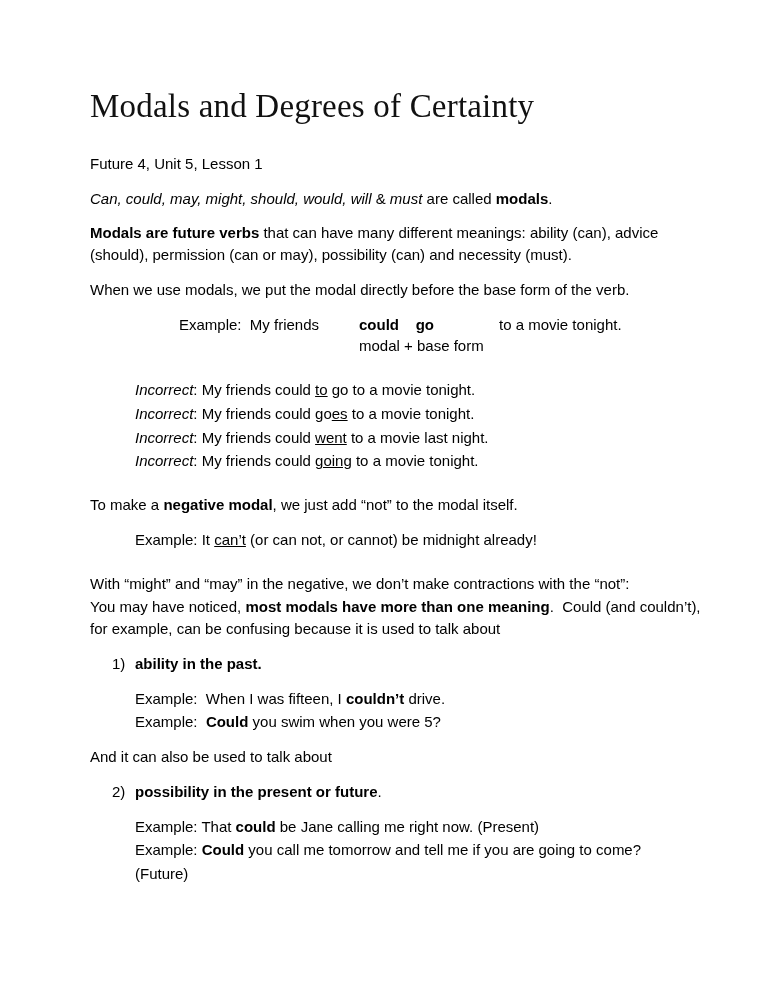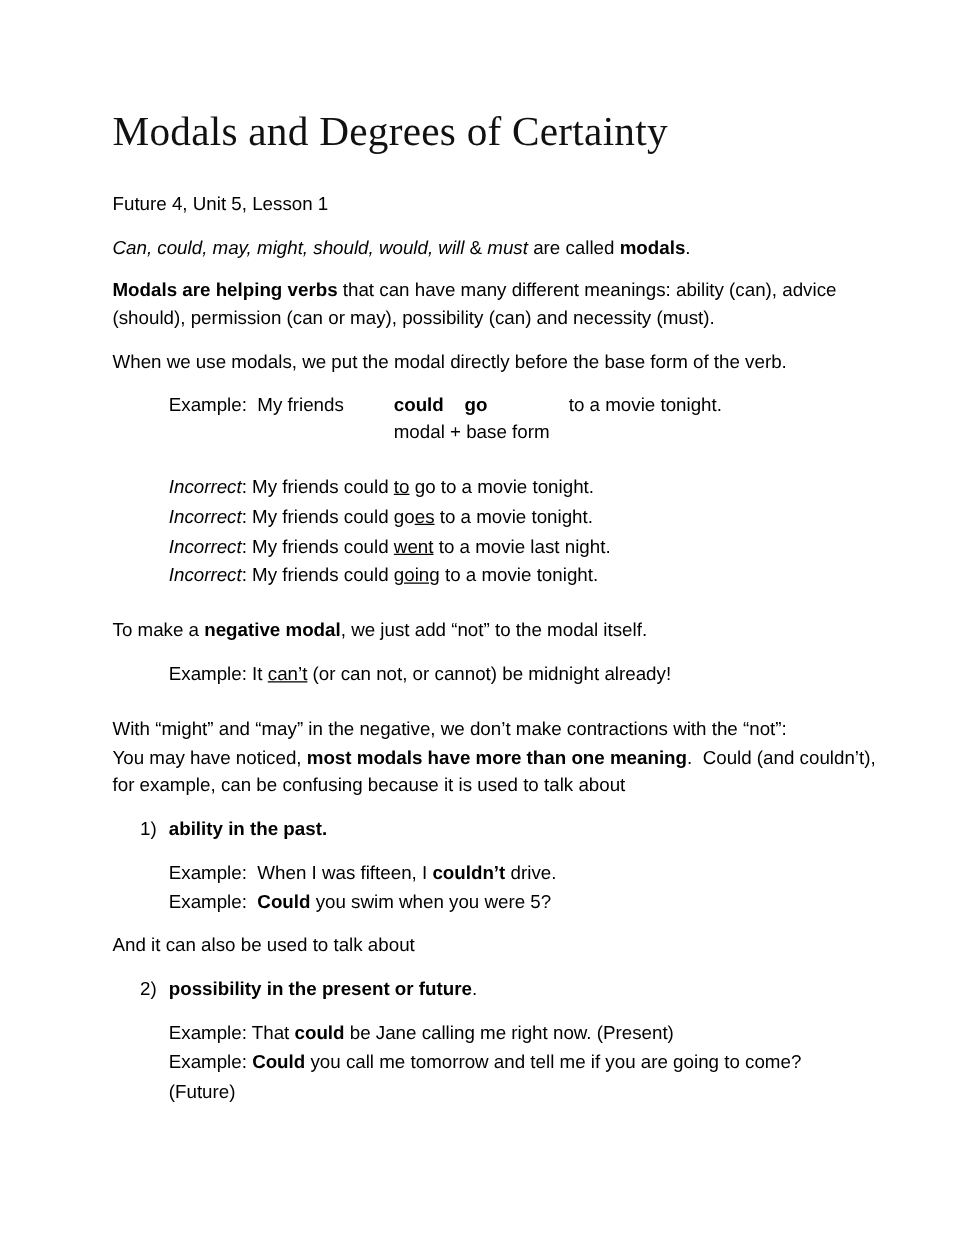--- a/index.html
+++ b/index.html
@@ -31,32 +31,32 @@
     white-space:pre-wrap;
   }
   .para.tight{margin-bottom:2px;}
   .para.gap-md{margin-bottom:22px;}
   .indent-1{padding-left:45px;}
   .list{padding-left:22px;}
   .num{display:inline-block;width:23px;}
   .b{font-weight:700;}
   .i{font-style:italic;}
   .u{text-decoration:underline;}
-  .col-label{display:inline-block;width:180px;vertical-align:top;}
+  .col-label{display:inline-block;width:180px;vertical-align:top;margin-left:44px;}
   .col-modal{display:inline-block;width:140px;vertical-align:top;font-weight:700;}
 </style>
 </head>
 <body>
 
 <div class="page">
   <h1 class="doc-title">Modals and Degrees of Certainty</h1>
   <div>
       <div class="para"><span>Future 4, Unit 5, Lesson 1</span></div>
       <div class="para"><span class="i">Can, could, may, might, should, would, will</span><span> &amp; </span><span class="i">must</span><span> are called </span><span class="b">modals</span><span>.</span></div>
-      <div class="para"><span class="b">Modals are helping verbs</span><span> that can have many different meanings: ability (can), advice (should), permission (can or may), possibility (can) and necessity (must).</span></div>
+      <div class="para"><span class="b">Modals are future verbs</span><span> that can have many different meanings: ability (can), advice (should), permission (can or may), possibility (can) and necessity (must).</span></div>
       <div class="para"><span>When we use modals, we put the modal directly before the base form of the verb.</span></div>
       <div class="para indent-1 gap-md"><span class="col-label">Example:  My friends</span><span class="col-modal">could    go</span><span>to a movie tonight.</span><br><span class="col-label"></span><span>modal + base form</span></div>
       <div class="para indent-1 tight"><span class="i">Incorrect</span><span>: My friends could </span><span class="u">to</span><span> go to a movie tonight.</span></div>
       <div class="para indent-1 tight"><span class="i">Incorrect</span><span>: My friends could go</span><span class="u">es</span><span> to a movie tonight.</span></div>
       <div class="para indent-1 tight"><span class="i">Incorrect</span><span>: My friends could </span><span class="u">went</span><span> to a movie last night.</span></div>
       <div class="para indent-1 gap-md"><span class="i">Incorrect</span><span>: My friends could </span><span class="u">going</span><span> to a movie tonight.</span></div>
       <div class="para"><span>To make a </span><span class="b">negative modal</span><span>, we just add “not” to the modal itself.</span></div>
       <div class="para indent-1 gap-md"><span>Example: It </span><span class="u">can’t</span><span> (or can not, or cannot) be midnight already!</span></div>
       <div class="para tight"><span>With “might” and “may” in the negative, we don’t make contractions with the “not”:</span></div>
       <div class="para"><span>You may have noticed, </span><span class="b">most modals have more than one meaning</span><span>.  Could (and couldn’t), for example, can be confusing because it is used to talk about</span></div>

